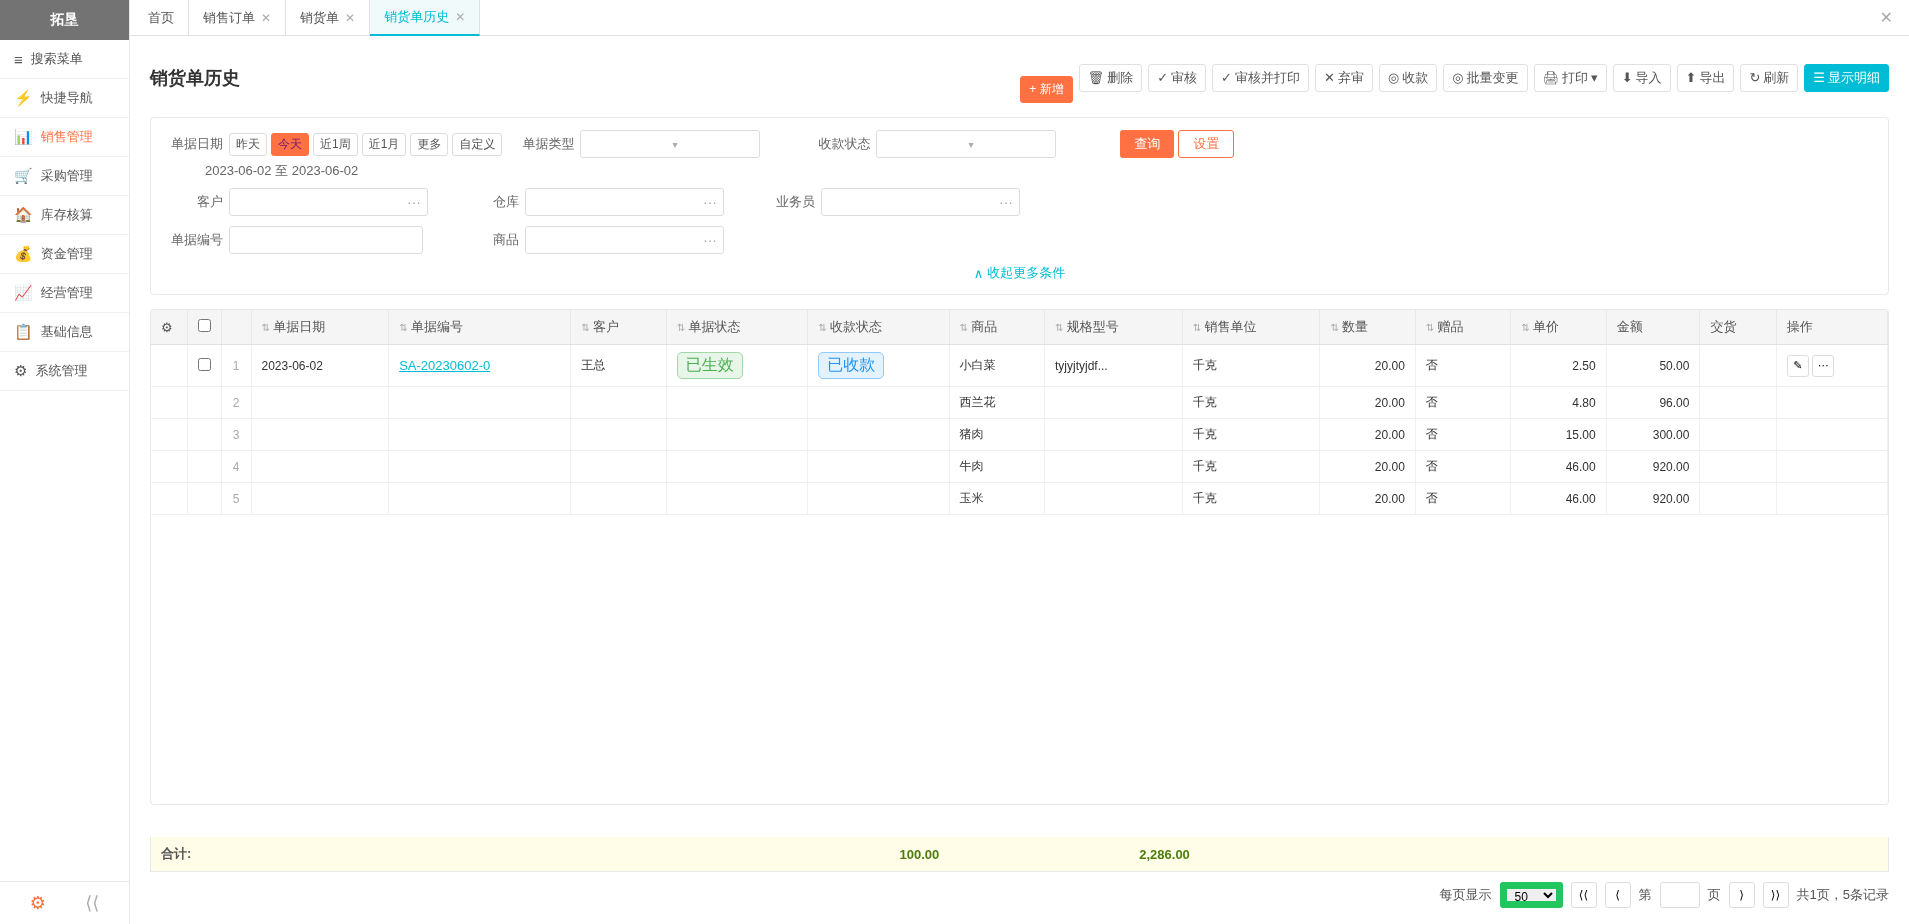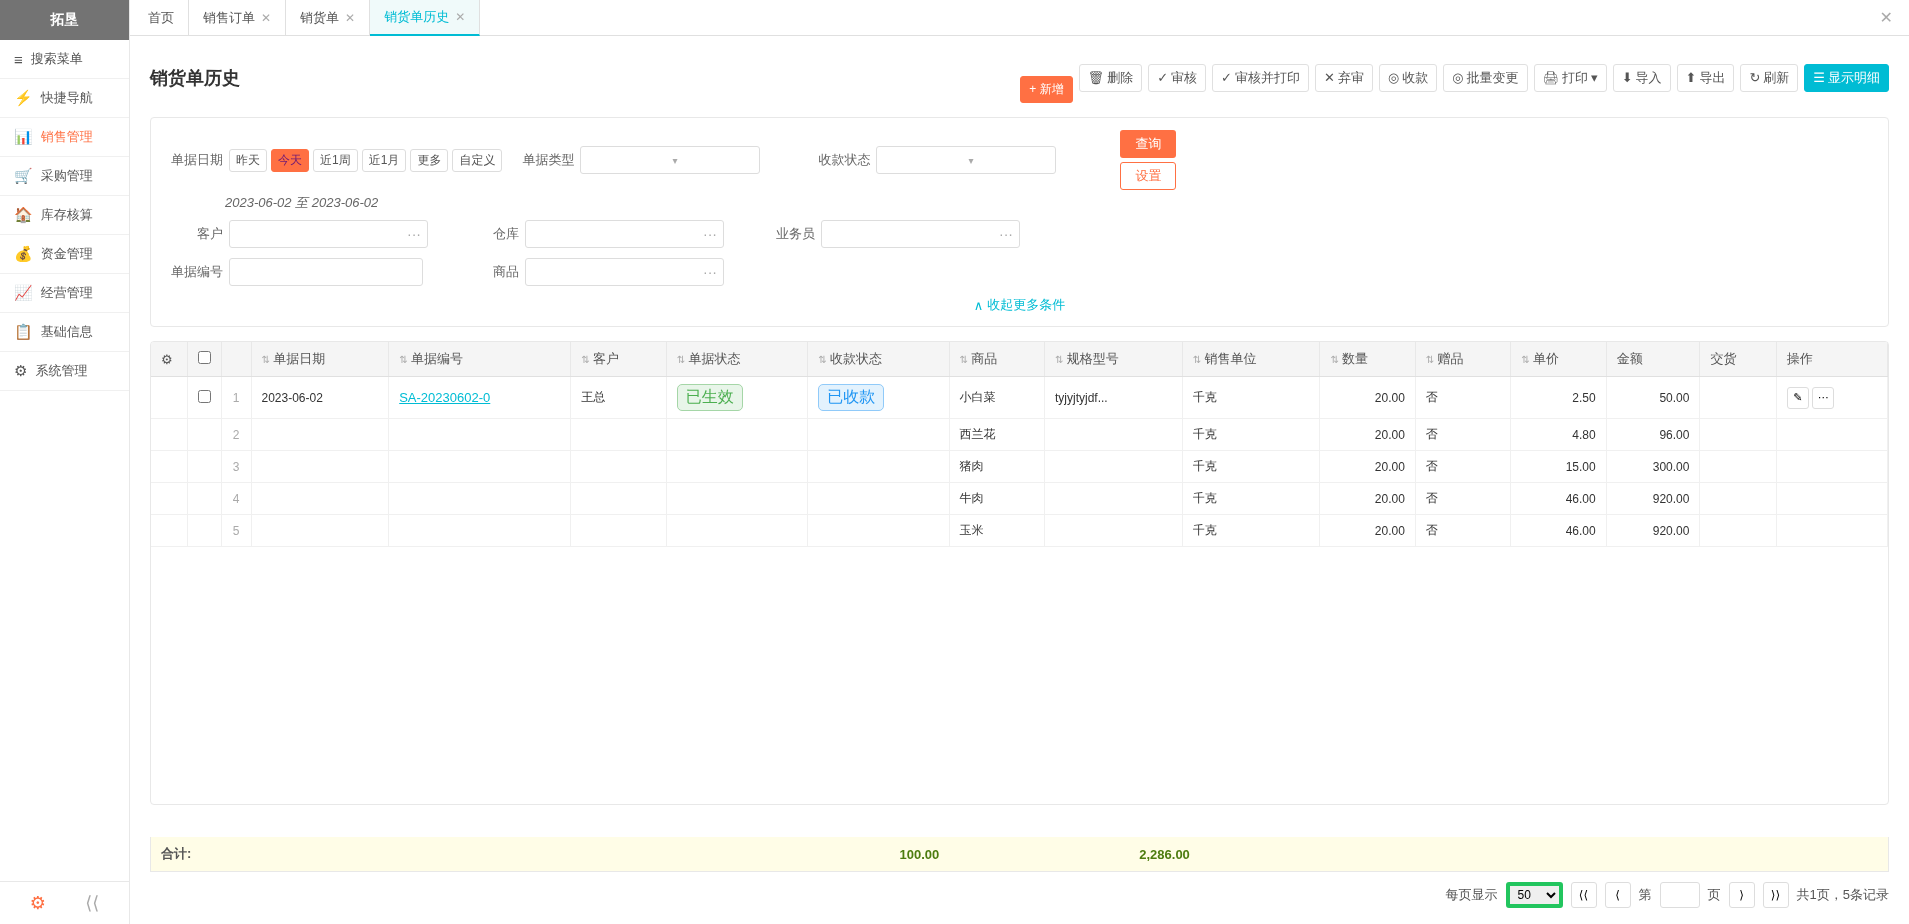--- a/index.html
+++ b/index.html
@@ -329,21 +329,21 @@
     .page-input {
       width: 40px;
       height: 26px;
       border: 1px solid #ddd;
       border-radius: 3px;
       text-align: center;
       font-size: 12px;
     }
     .per-page-select {
       height: 26px;
-      border: 4px solid #22c55e;
+      border: 7px solid #22c55e;
       border-radius: 3px;
       padding: 0 4px;
       font-size: 12px;
     }
 
     
     .query-btn {
       background: #ff7043;
       color: #fff;
       border: none;
@@ -356,21 +356,20 @@
       background: #fff;
       color: #ff7043;
       border: 1px solid #ff7043;
       padding: 4px 14px;
       border-radius: 3px;
       cursor: pointer;
       font-size: 13px;
     }
     .filter-actions {
       display: flex;
-      flex-direction: column;
       gap: 4px;
       margin-left: 10px;
     }
     .checkbox-cell { width: 30px; text-align: center; }
     .num-cell { width: 30px; text-align: center; color: #aaa; }
     .right-align { text-align: right; }
   </style>
 </head>
 <body>
 
@@ -523,21 +522,21 @@
             <span class="arrow">▾</span>
           </div>
         </div>
 
         <div class="filter-actions">
           <button class="query-btn">查询</button>
           <button class="setting-btn">设置</button>
         </div>
       </div>
 
-      <div style="margin-left: 58px; margin-top:-6px; margin-bottom:8px; font-size:11px; color:#666;font-style:italic;">
+      <div style="margin-left: 38px; margin-top:-6px; margin-bottom:8px; font-size:11px; color:#666;">
         <span>2023-06-02 至 2023-06-02</span>
       </div>
       <div class="filter-row">
 
         <div class="filter-item">
           <span class="filter-label">客户</span>
           <div class="filter-input-with-dots">
             <input type="text" style="">
             <span class="dots">···</span>
           </div>

